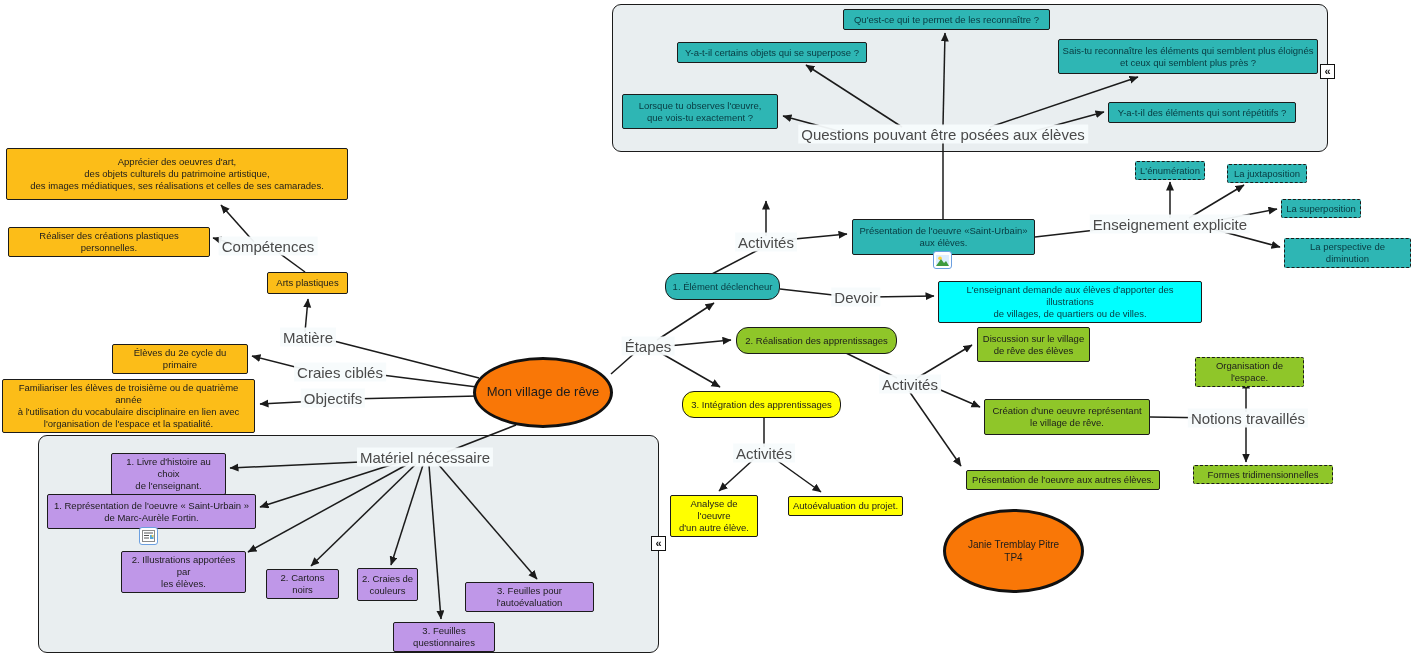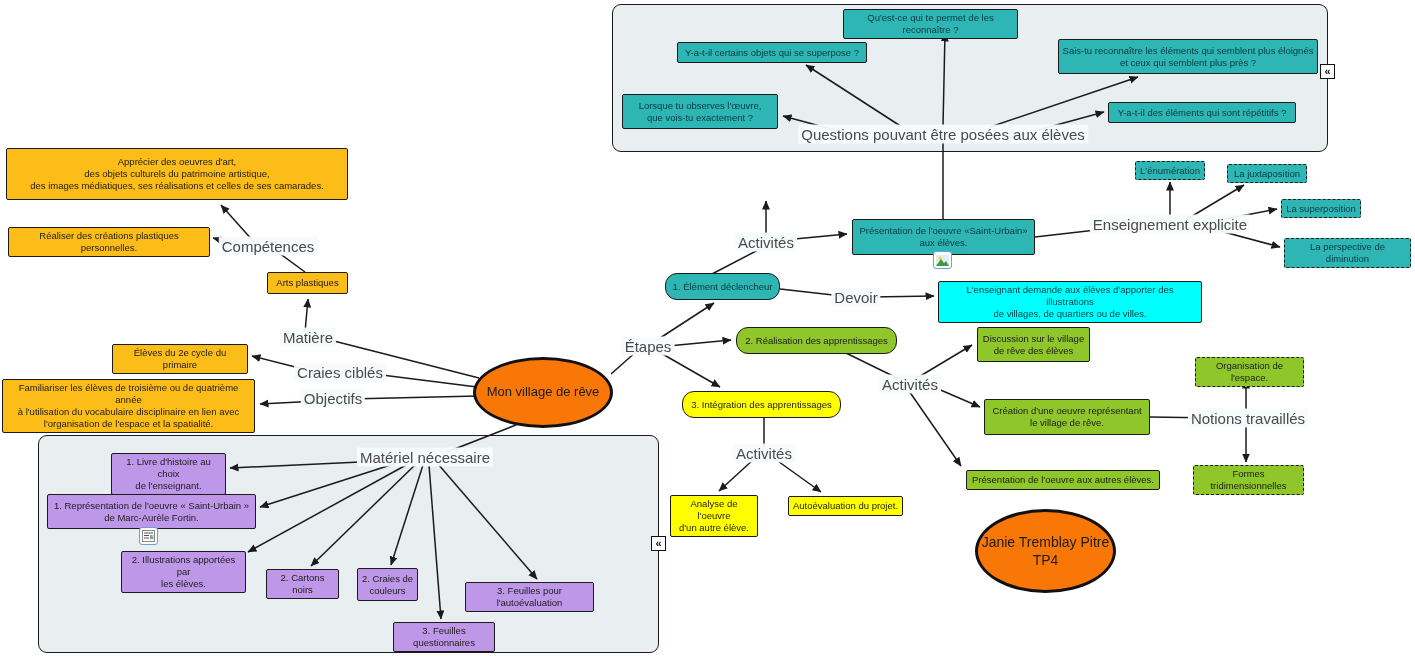--- a/index.html
+++ b/index.html
@@ -86,21 +86,21 @@
     <line x1="516" y1="425" x2="447" y2="452"></line>
     <line x1="403" y1="460" x2="230" y2="468" marker-end="url(#arrow)"></line>
     <line x1="400" y1="462" x2="260" y2="507" marker-end="url(#arrow)"></line>
     <line x1="408" y1="464" x2="248" y2="552" marker-end="url(#arrow)"></line>
     <line x1="416" y1="464" x2="311" y2="566" marker-end="url(#arrow)"></line>
     <line x1="423" y1="465" x2="391" y2="565" marker-end="url(#arrow)"></line>
     <line x1="429" y1="465" x2="441" y2="619" marker-end="url(#arrow)"></line>
     <line x1="438" y1="464" x2="537" y2="579" marker-end="url(#arrow)"></line>
   </svg>
 
-  <div class="node teal" style="left:843px;top:9px;width:175px;min-height:21px">Qu'est-ce qui te permet de les reconnaître ?</div>
+  <div class="node teal" style="left:843px;top:9px;width:207px;min-height:21px">Qu'est-ce qui te permet de les reconnaître ?</div>
   <div class="node teal" style="left:677px;top:42px;width:190px;min-height:21px">Y-a-t-il certains objets qui se superpose ?</div>
   <div class="node teal" style="left:1058px;top:39px;width:260px;min-height:35px">Sais-tu reconnaître les éléments qui semblent plus éloignés
 et ceux qui semblent plus près ?</div>
   <div class="node teal" style="left:622px;top:94px;width:156px;min-height:35px">Lorsque tu observes l'œuvre,
 que vois-tu exactement ?</div>
   <div class="node teal" style="left:1108px;top:102px;width:188px;min-height:21px">Y-a-t-il des éléments qui sont répétitifs ?</div>
 
   <div class="node gold" style="left:6px;top:148px;width:342px;min-height:52px">Apprécier des oeuvres d'art,
 des objets culturels du patrimoine artistique,
 des images médiatiques, ses réalisations et celles de ses camarades.</div>
@@ -124,41 +124,41 @@
   <div class="node teal dashed" style="left:1284px;top:238px;width:127px;min-height:19px">La perspective de diminution</div>
 
   <div class="node green pill" style="left:736px;top:327px;width:161px;min-height:27px">2. Réalisation des apprentissages</div>
   <div class="node green" style="left:977px;top:327px;width:113px;min-height:35px">Discussion sur le village
 de rêve des élèves</div>
   <div class="node green" style="left:984px;top:399px;width:166px;min-height:36px">Création d'une oeuvre représentant
 le village de rêve.</div>
   <div class="node green" style="left:966px;top:470px;width:194px;min-height:20px">Présentation de l'oeuvre aux autres élèves.</div>
 
   <div class="node green dashed" style="left:1195px;top:357px;width:109px;min-height:19px">Organisation de l'espace.</div>
-  <div class="node green dashed" style="left:1193px;top:465px;width:111px;min-height:19px">Formes tridimensionnelles</div>
+  <div class="node green dashed" style="left:1193px;top:465px;width:140px;min-height:19px">Formes tridimensionnelles</div>
 
   <div class="node yellow pill" style="left:682px;top:391px;width:159px;min-height:27px">3. Intégration des apprentissages</div>
   <div class="node yellow" style="left:670px;top:495px;width:88px;min-height:36px">Analyse de l'oeuvre
 d'un autre élève.</div>
   <div class="node yellow" style="left:788px;top:496px;width:115px;min-height:20px">Autoévaluation du projet.</div>
 
   <div class="node purple" style="left:111px;top:453px;width:115px;min-height:33px">1. Livre d'histoire au choix
 de l'enseignant.</div>
   <div class="node purple" style="left:47px;top:494px;width:209px;min-height:35px">1. Représentation de l'oeuvre « Saint-Urbain »
 de Marc-Aurèle Fortin.</div>
   <div class="node purple" style="left:121px;top:551px;width:125px;min-height:33px">2. Illustrations apportées par
 les élèves.</div>
   <div class="node purple" style="left:266px;top:569px;width:73px;min-height:19px">2. Cartons noirs</div>
   <div class="node purple" style="left:357px;top:568px;width:61px;min-height:33px">2. Craies de
 couleurs</div>
   <div class="node purple" style="left:465px;top:582px;width:129px;min-height:19px">3. Feuilles pour l'autoévaluation</div>
   <div class="node purple" style="left:393px;top:622px;width:102px;min-height:18px">3. Feuilles questionnaires</div>
 
   <div class="ellipse" style="left:473px;top:357px;width:140px;height:71px;font-size:13px">Mon village de rêve</div>
-  <div class="ellipse" style="left:975px;top:509px;width:141px;height:84px;font-size:14px">Janie Tremblay Pitre
+  <div class="ellipse" style="left:943px;top:509px;width:141px;height:84px;font-size:10px">Janie Tremblay Pitre
 TP4</div>
 
   <div class="label" style="left:943px;top:134px">Questions pouvant être posées aux élèves</div>
   <div class="label" style="left:268px;top:246px">Compétences</div>
   <div class="label" style="left:308px;top:337px">Matière</div>
   <div class="label" style="left:340px;top:372px">Craies ciblés</div>
   <div class="label" style="left:333px;top:398px">Objectifs</div>
   <div class="label" style="left:648px;top:346px">Étapes</div>
   <div class="label" style="left:766px;top:242px">Activités</div>
   <div class="label" style="left:856px;top:297px">Devoir</div>

